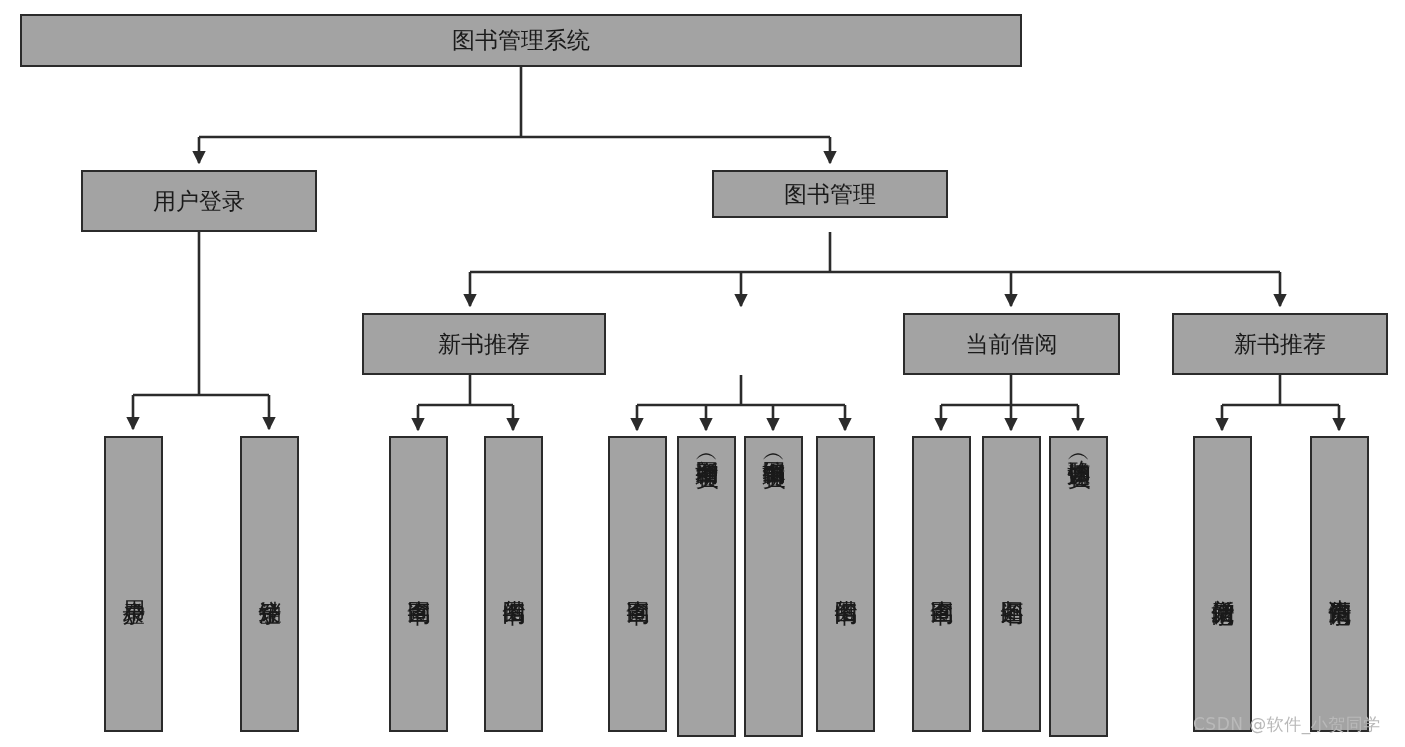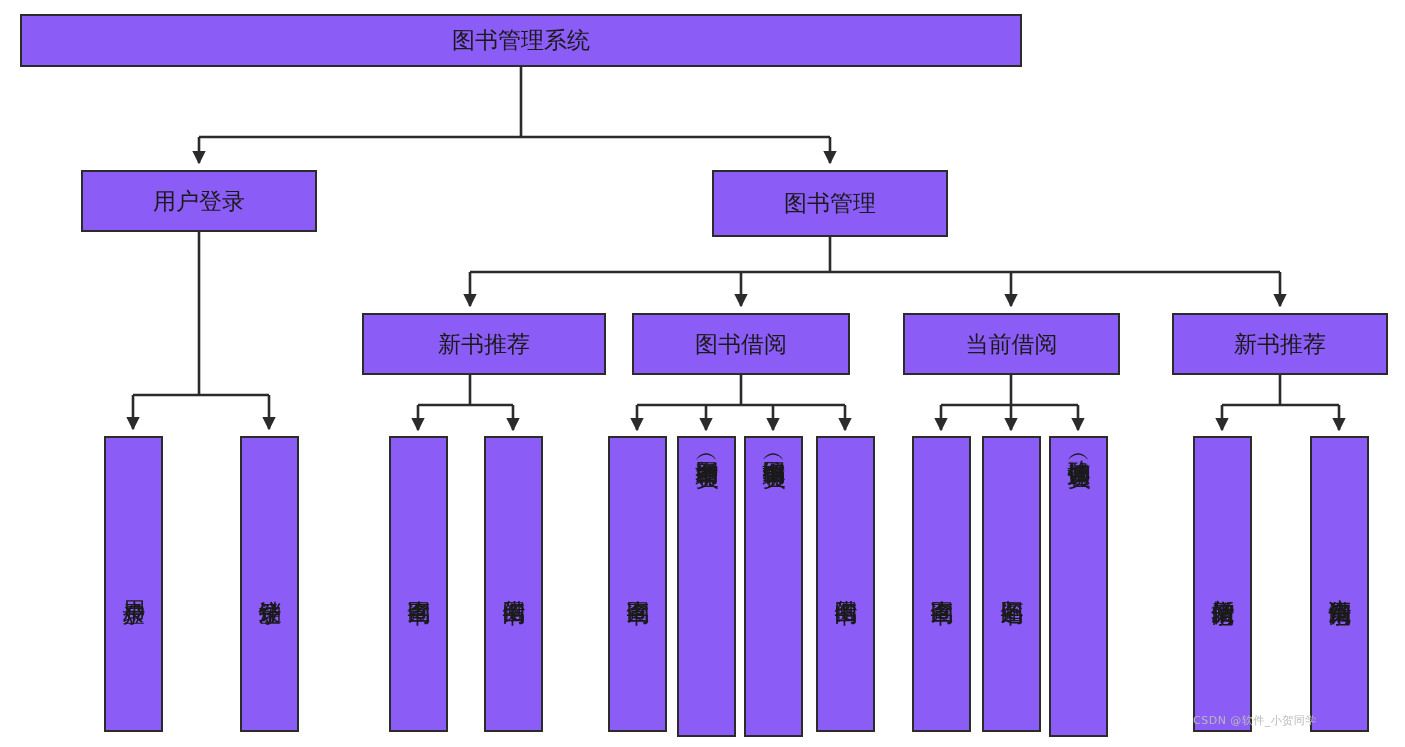--- a/index.html
+++ b/index.html
@@ -23,21 +23,21 @@
     position: absolute;
     left: 0;
     top: 0;
     width: 1405px;
     height: 747px;
     pointer-events: none;
   }
   .node {
     position: absolute;
     box-sizing: border-box;
-    background: #8b5cf6;
+    background: #a3a3a3;
     border: 2px solid #2b2b2b;
     display: flex;
     align-items: center;
     justify-content: center;
     z-index: 2;
   }
   .node .label {
     display: block;
     text-align: center;
     color: #1a1a1a;
@@ -78,21 +78,21 @@
     display: flex;
     align-items: flex-start;
     justify-content: center;
     padding-top: 4px;
     box-sizing: border-box;
   }
   #watermark {
     position: absolute;
     left: 1193px;
     top: 713px;
-    font-size: 11px;
+    font-size: 17px;
     color: #b9b9b9;
     letter-spacing: 0.5px;
     z-index: 3;
     white-space: nowrap;
     font-family: "DejaVu Sans", "Liberation Sans", sans-serif;
   }
 </style>
 </head>
 <body>
 
@@ -148,29 +148,26 @@
     </g>
   </svg>
 
   <div class="node root horiz" style="left:20px; top:14px; width:1002px; height:53px;">
     <span class="label">图书管理系统</span>
   </div>
 
   <div class="node horiz" style="left:81px; top:170px; width:236px; height:62px;">
     <span class="label">用户登录</span>
   </div>
-  <div class="node horiz" style="left:712px; top:170px; width:236px; height:67px;">
+  <div class="node horiz" style="left:712px; top:170px; width:236px; height:48px;">
     <span class="label">图书管理</span>
   </div>
 
   <div class="node horiz" style="left:362px; top:313px; width:244px; height:62px;">
     <span class="label">新书推荐</span>
-  </div>
-  <div class="node horiz" style="left:632px; top:313px; width:218px; height:62px;">
-    <span class="label">图书借阅</span>
   </div>
   <div class="node horiz" style="left:903px; top:313px; width:217px; height:62px;">
     <span class="label">当前借阅</span>
   </div>
   <div class="node horiz" style="left:1172px; top:313px; width:216px; height:62px;">
     <span class="label">新书推荐</span>
   </div>
 
   <div class="node vert" style="left:104px; top:436px; width:59px; height:296px;">
     <div class="vcenter-wrap">

